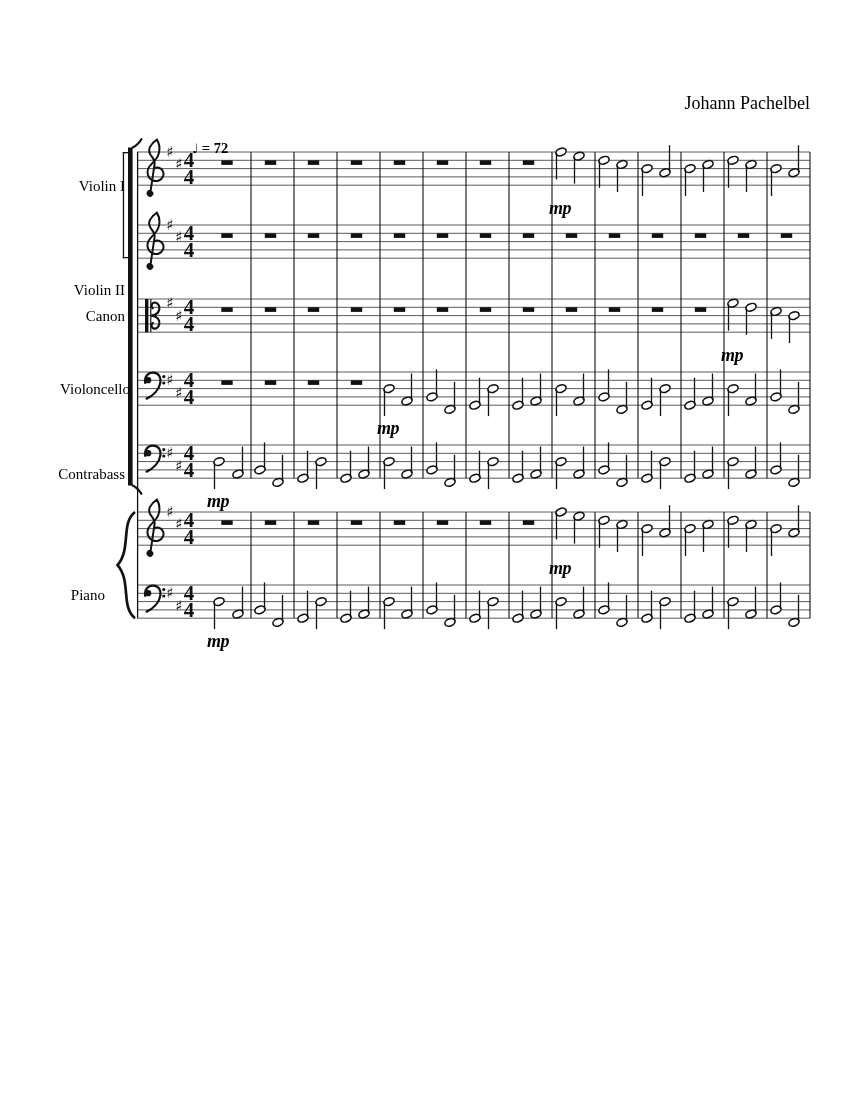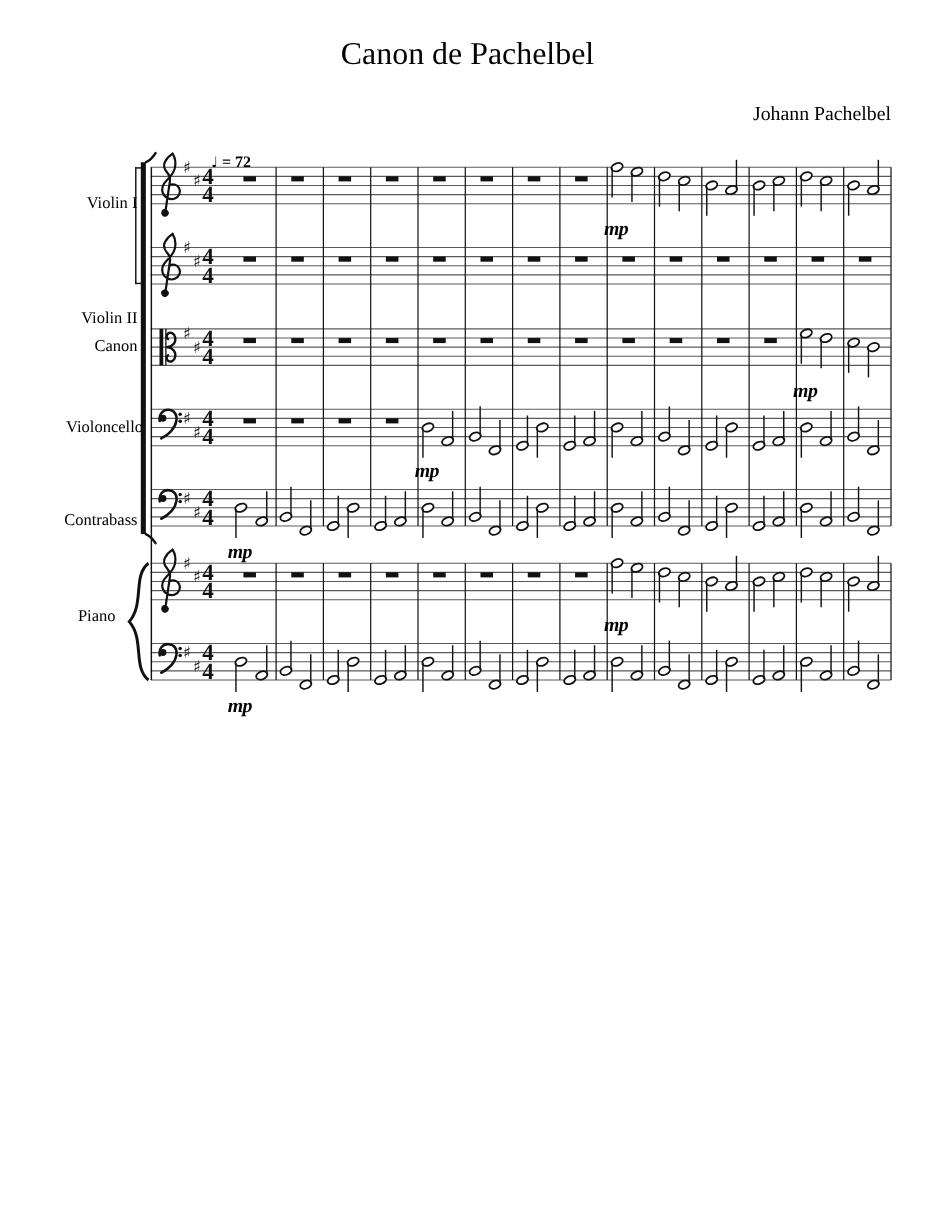--- a/index.html
+++ b/index.html
@@ -636,30 +636,29 @@
       </g>
       <g>
         <rect x="122.8" y="152" width="1.3" height="106.3" fill="#111"></rect>
         <rect x="122.8" y="152" width="7" height="1.3" fill="#111"></rect>
         <rect x="122.8" y="257" width="7" height="1.3" fill="#111"></rect>
       </g>
       <g>
         <path d="M135,512 C120.5,523 131.5,549 117.5,565.1 C131.5,581 120.5,607 135,618.2" fill="none" stroke="#111" stroke-width="2.7"></path>
       </g>
     </svg>
-  <div class="title">Canon de Pachelbel</div>
   <div class="composer">Johann Pachelbel</div>
   <div class="tempo"><span class="nq">♩</span> <span>= 72</span></div>
   <div id="labels">
       <div class="inst-label" style="right: 725px; top: 170px; margin-top: 16px;">Violin I</div>
       <div class="inst-label" style="right: 725px; top: 243px; margin-top: 47px;">Violin II</div>
       <div class="inst-label" style="right: 725px; top: 316px;">Canon</div>
       <div class="inst-label" style="right: 720px; top: 389px;">Violoncello</div>
       <div class="inst-label" style="right: 725px; top: 474px;">Contrabass</div>
-      <div class="inst-label" style="right: 745px; top: 561px;">Piano</div>
+      <div class="inst-label" style="right: 745px; top: 595px;">Piano</div>
     </div>
   <div id="dyns">
       <div class="dyn" style="left: 549px; top: 198px;">mp</div>
       <div class="dyn" style="left: 721px; top: 345px;">mp</div>
       <div class="dyn" style="left: 377px; top: 418px;">mp</div>
       <div class="dyn" style="left: 207px; top: 491px;">mp</div>
       <div class="dyn" style="left: 549px; top: 558px;">mp</div>
       <div class="dyn" style="left: 207px; top: 631px;">mp</div>
     </div>
 </div>

